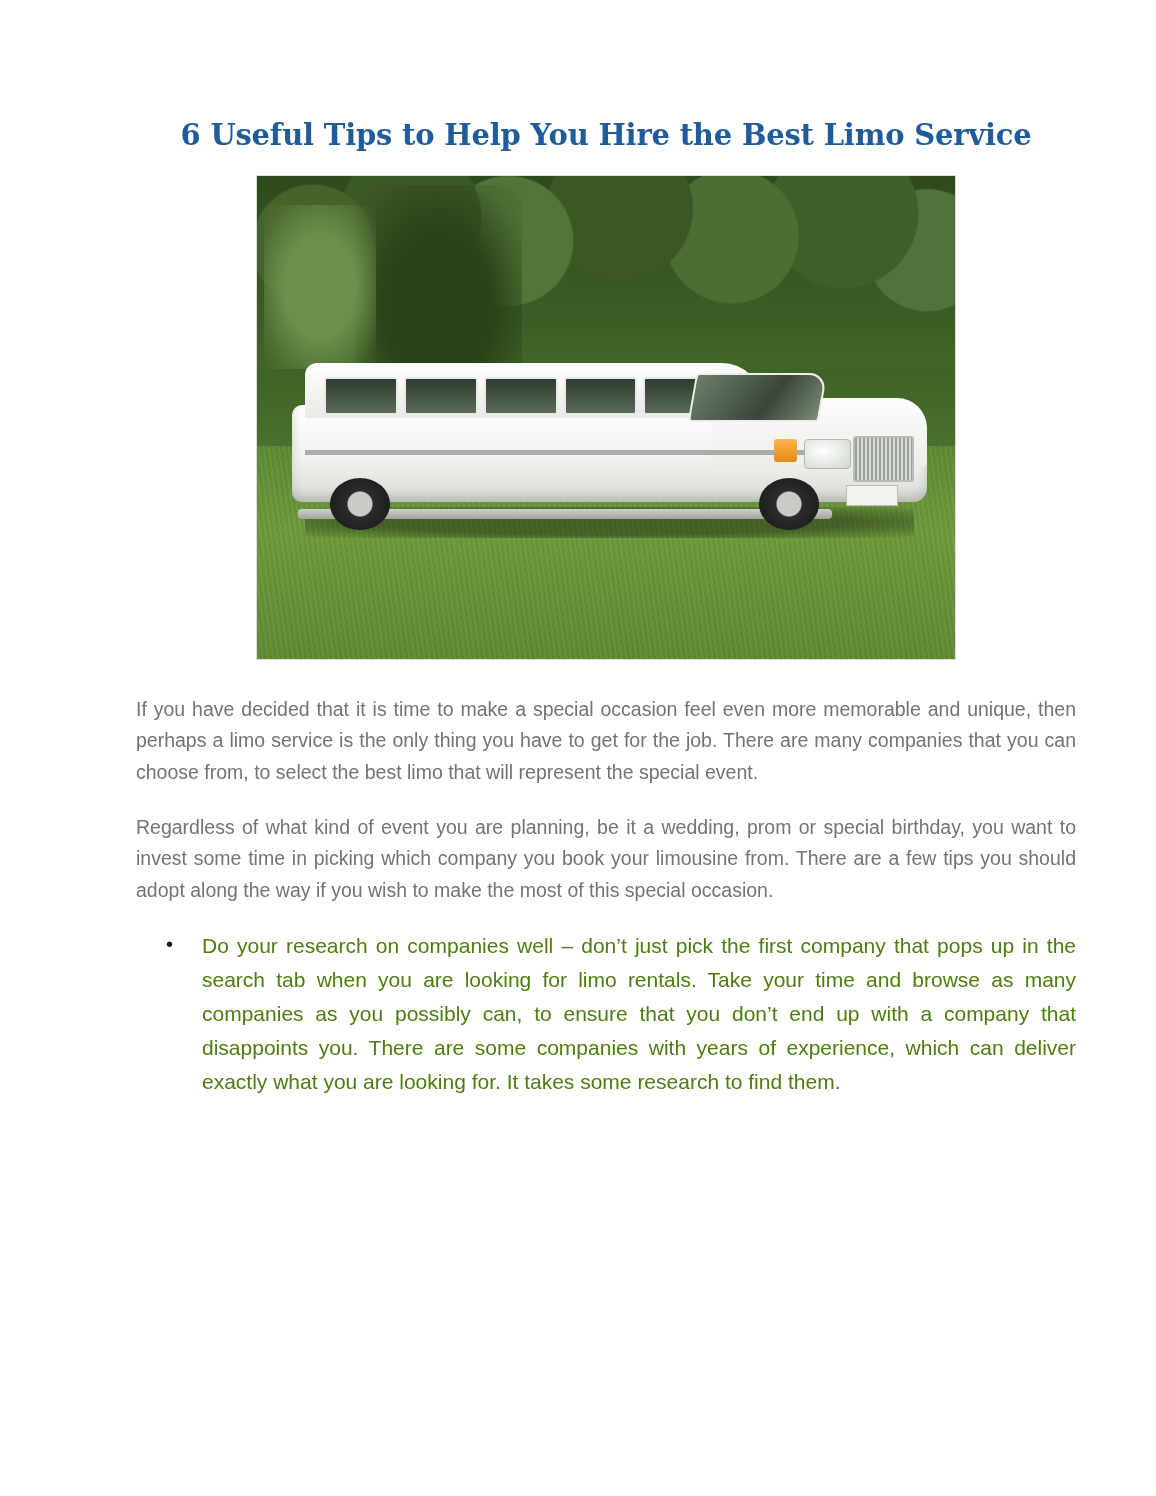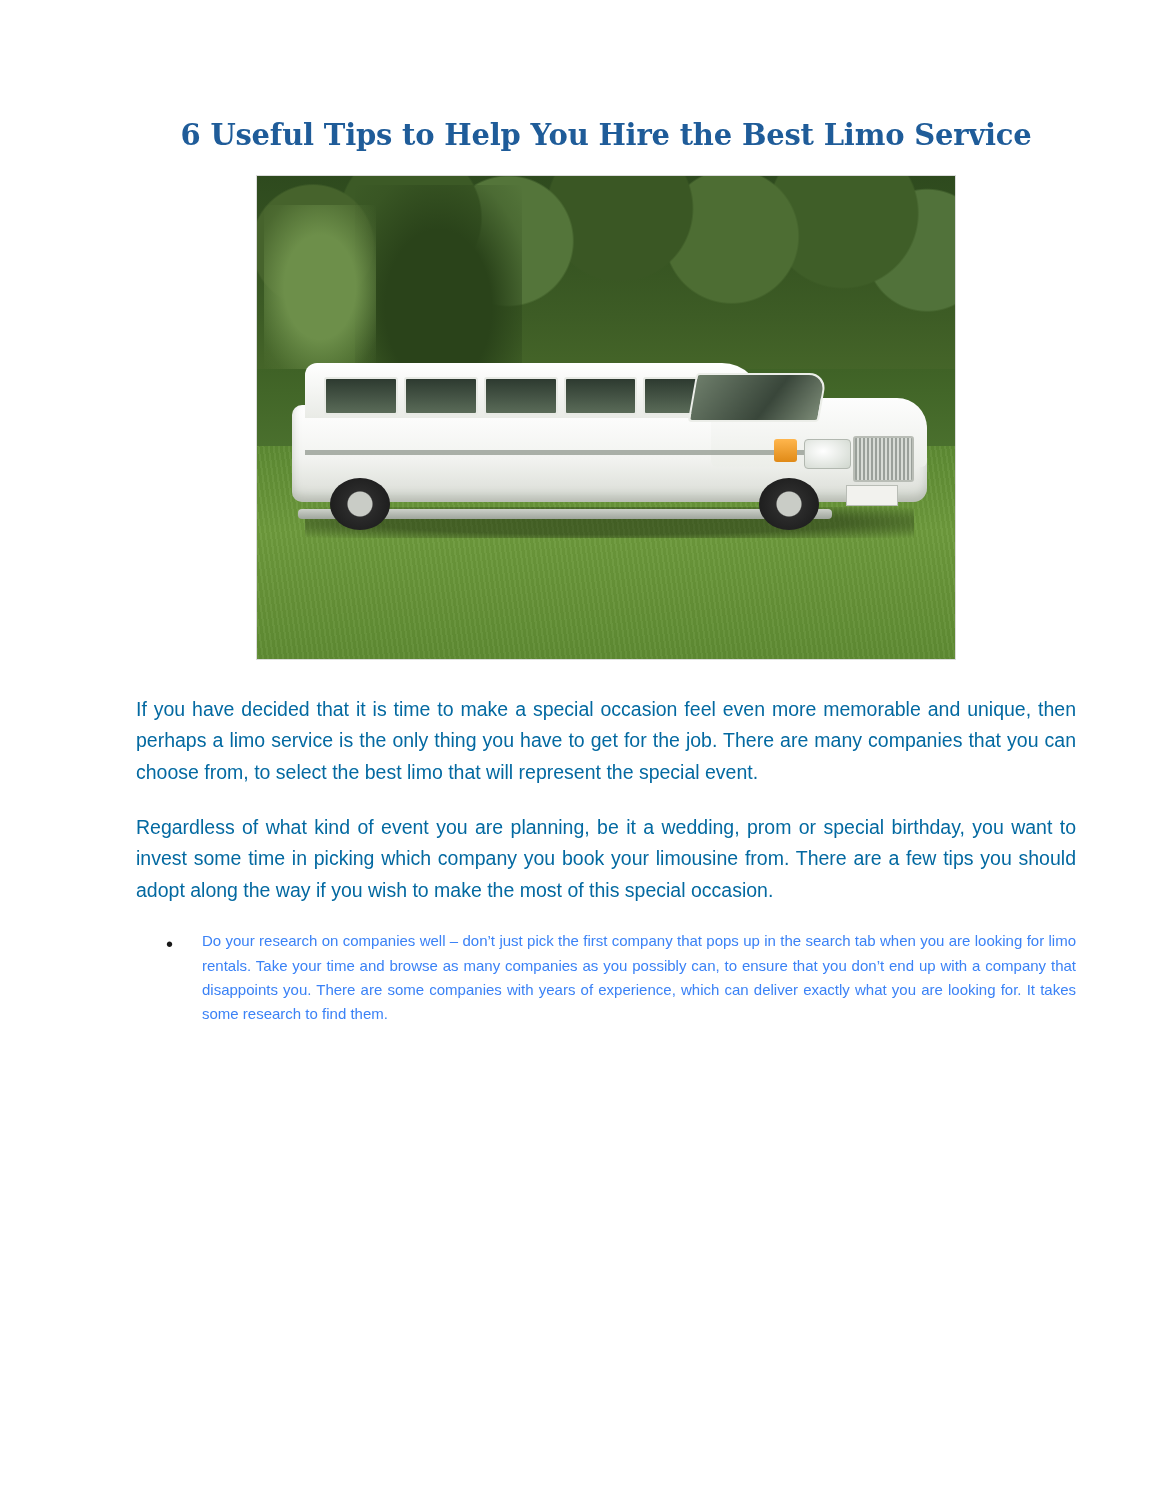--- a/index.html
+++ b/index.html
@@ -201,35 +201,35 @@
     left: 2%; top: 52%;
     width: 80%; height: 3%;
     background: rgba(150,158,147,0.8);
   }
   
   .para {
     font-size: 19.5px;
     line-height: 1.62;
     text-align: justify;
     margin: 0 0 23px 0;
-    color: #0369a1;
+    color: #737373;
   }
   ul.tips {
     margin: 0;
     padding: 0 0 0 30px;
     list-style: none;
   }
   ul.tips li {
     position: relative;
-    font-size: 15px;
+    font-size: 21px;
     line-height: 1.62;
     text-align: justify;
     margin-bottom: 25px;
     padding-left: 36px;
-    color: #3b82f6;
+    color: #4d7c0f;
   }
   ul.tips li:before {
     content: "\2022";
     position: absolute;
     left: 0;
     top: -1px;
     font-size: 20px;
     color: #181818;
   }
 </style>

